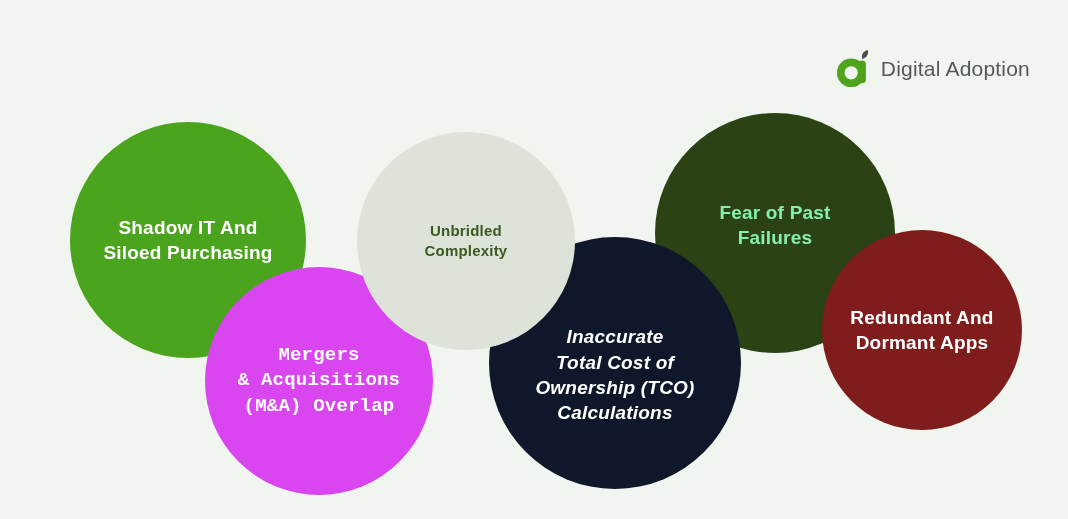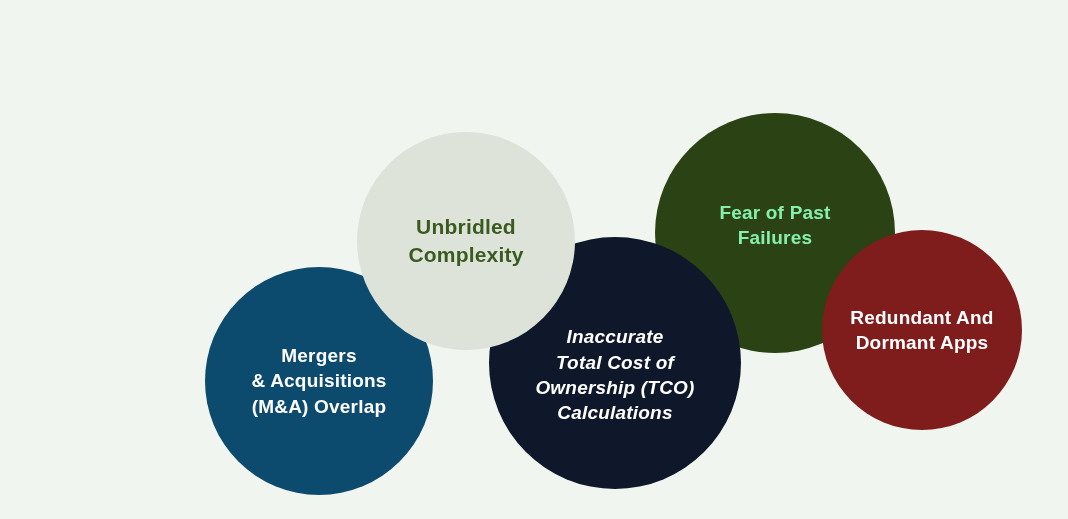--- a/index.html
+++ b/index.html
@@ -29,36 +29,50 @@
     position:absolute;border-radius:50%;
     display:flex;align-items:center;justify-content:center;
   }
   .bubble .label{
     font-size:19px;font-weight:bold;line-height:1.34;
     letter-spacing:.2px;text-align:center;white-space:pre-line;
   }
   .b1{left:70px;top:122px;width:236px;height:236px;z-index:1;}
   .b2{left:205px;top:267px;width:228px;height:228px;z-index:2;}
   .b3{left:357px;top:132px;width:218px;height:218px;z-index:5;}
-  .b3 .label{font-size:21px;}
+  .b3 .label{font-size:15px;}
   .b4{left:489px;top:237px;width:252px;height:252px;z-index:4;}
   .b4 .label{transform:translateY(12px);}
   .b5{left:655px;top:113px;width:240px;height:240px;z-index:3;}
   .b5 .label{transform:translateY(-8px);}
   .b6{left:822px;top:230px;width:200px;height:200px;z-index:6;}
 </style>
 </head>
 <body>
 
 <div class="canvas" style="background: rgb(240, 246, 239);">
 
 
+  <div class="brand">
+    <span>
+      <svg width="38" height="38" viewBox="0 0 40 40">
+        <circle cx="16" cy="24" r="11" fill="none" stroke-width="8" stroke="#4FA31D"></circle>
+        <rect x="23.5" y="11" width="8" height="24" rx="4" fill="#4FA31D"></rect>
+        <path d="M27.5 9.5 C26.5 4.5, 29 1, 33.5 0 C34.5 4.5, 32 8.5, 27.5 9.5 Z" fill="#494E47"></path>
+      </svg>
+    </span>
+    <span class="brand-name" style="color: rgb(85, 88, 91);">Digital Adoption</span>
+  </div>
 
+  <div class="bubble b1" style="background: rgb(74, 164, 30); color: rgb(255, 255, 255);">
+    <div class="label">Shadow IT And
+Siloed Purchasing</div>
+  </div>
 
-  <div class="bubble b2" style="background: #0c4a6e; color: rgb(255, 255, 255);">
+  <div class="bubble b2" style="background: #d946ef; color: rgb(255, 255, 255); font-family: Liberation Mono, monospace;">
     <div class="label">Mergers
 &amp; Acquisitions
 (M&amp;A) Overlap</div>
   </div>
 
   <div class="bubble b3" style="background: rgb(221, 227, 217); color: rgb(58, 90, 32);">
     <div class="label">Unbridled
 Complexity</div>
   </div>
 

